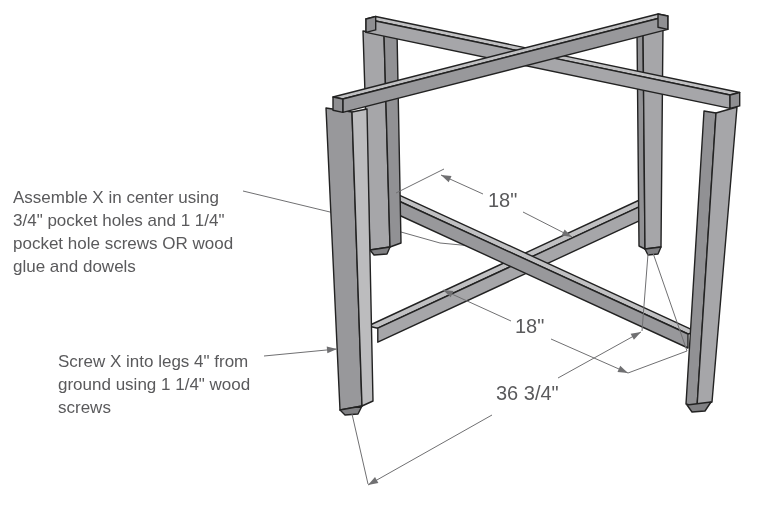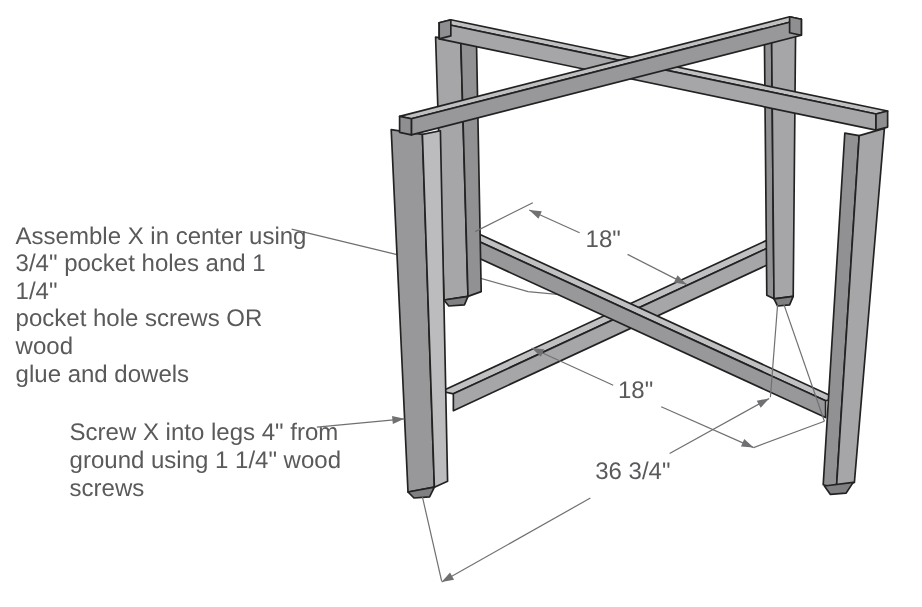--- a/index.html
+++ b/index.html
@@ -13,21 +13,21 @@
   }
   .canvas {
     position: relative;
     width: 768px;
     height: 506px;
     background: #ffffff;
   }
   svg { position: absolute; left: 0; top: 0; }
   .annotation {
     position: absolute;
-    font-size: 20px;
+    font-size: 17px;
     line-height: 23px;
     color: var(--text, #5a5a5c);
     white-space: pre-line;
   }
   .dim-label {
     position: absolute;
     font-size: 20px;
     color: var(--text, #5a5a5c);
     background: #ffffff;
     padding: 0 2px;

